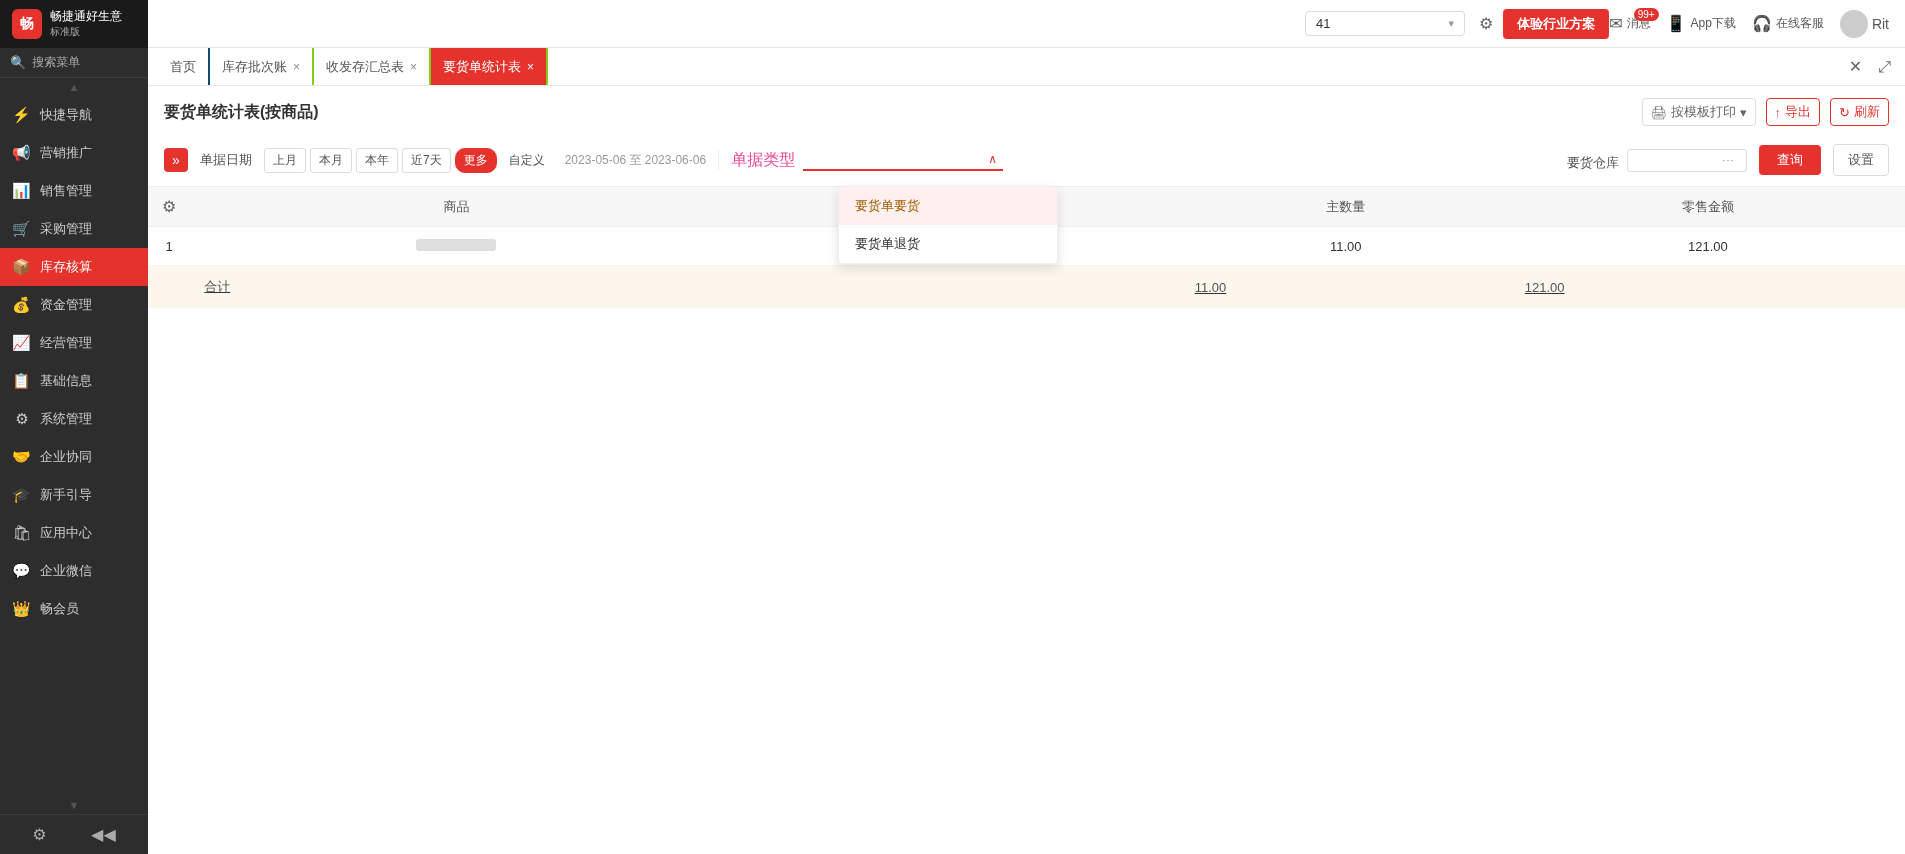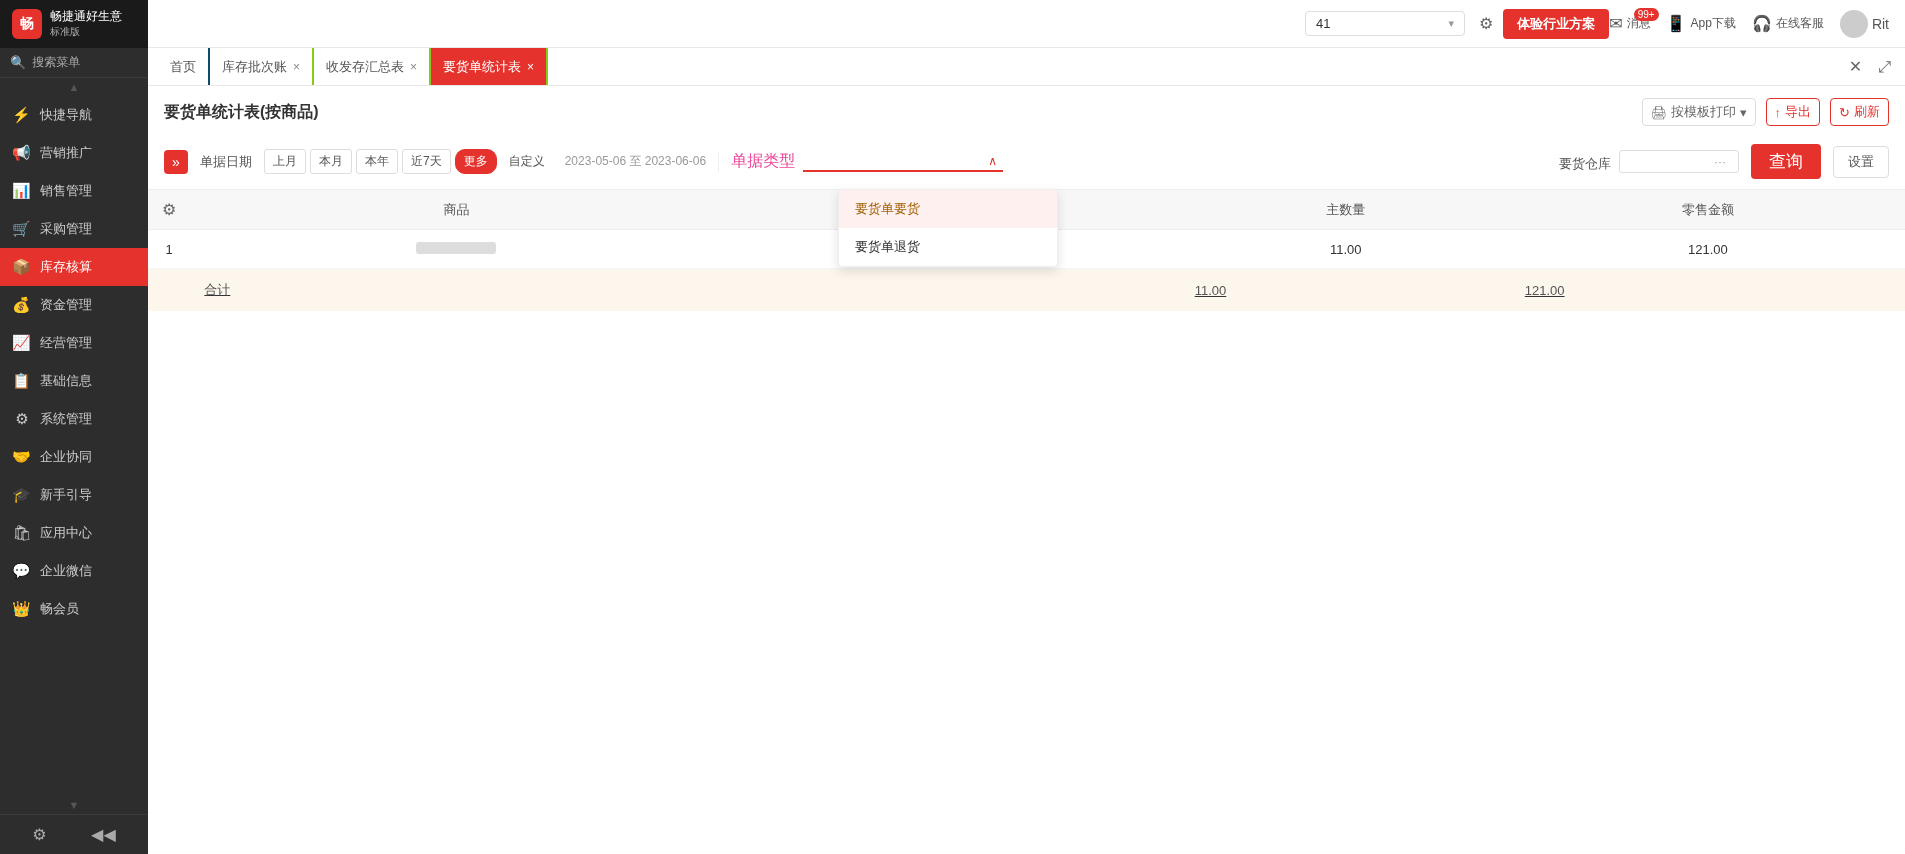--- a/index.html
+++ b/index.html
@@ -221,21 +221,21 @@
     .filter-warehouse-select {
       display: flex; align-items: center; min-width: 120px;
       border: 1px solid #ddd; border-radius: 3px;
       padding: 3px 8px; cursor: pointer;
     }
     .filter-warehouse-select-text { flex: 1; font-size: 13px; color: #999; }
     .filter-warehouse-more { color: #999; font-size: 12px; margin: 0 4px; }
     .filter-query-btn {
       background: #e5322d; color: #fff;
       border: none; border-radius: 4px;
-      padding: 6px 18px; font-size: 17px; cursor: pointer;
+      padding: 6px 18px; font-size: 13px; cursor: pointer;
     }
     .filter-set-btn {
       background: #fff; color: #555;
       border: 1px solid #ddd; border-radius: 4px;
       padding: 6px 14px; font-size: 13px; cursor: pointer;
     }
 
     
     .dropdown-menu {
       position: absolute;

